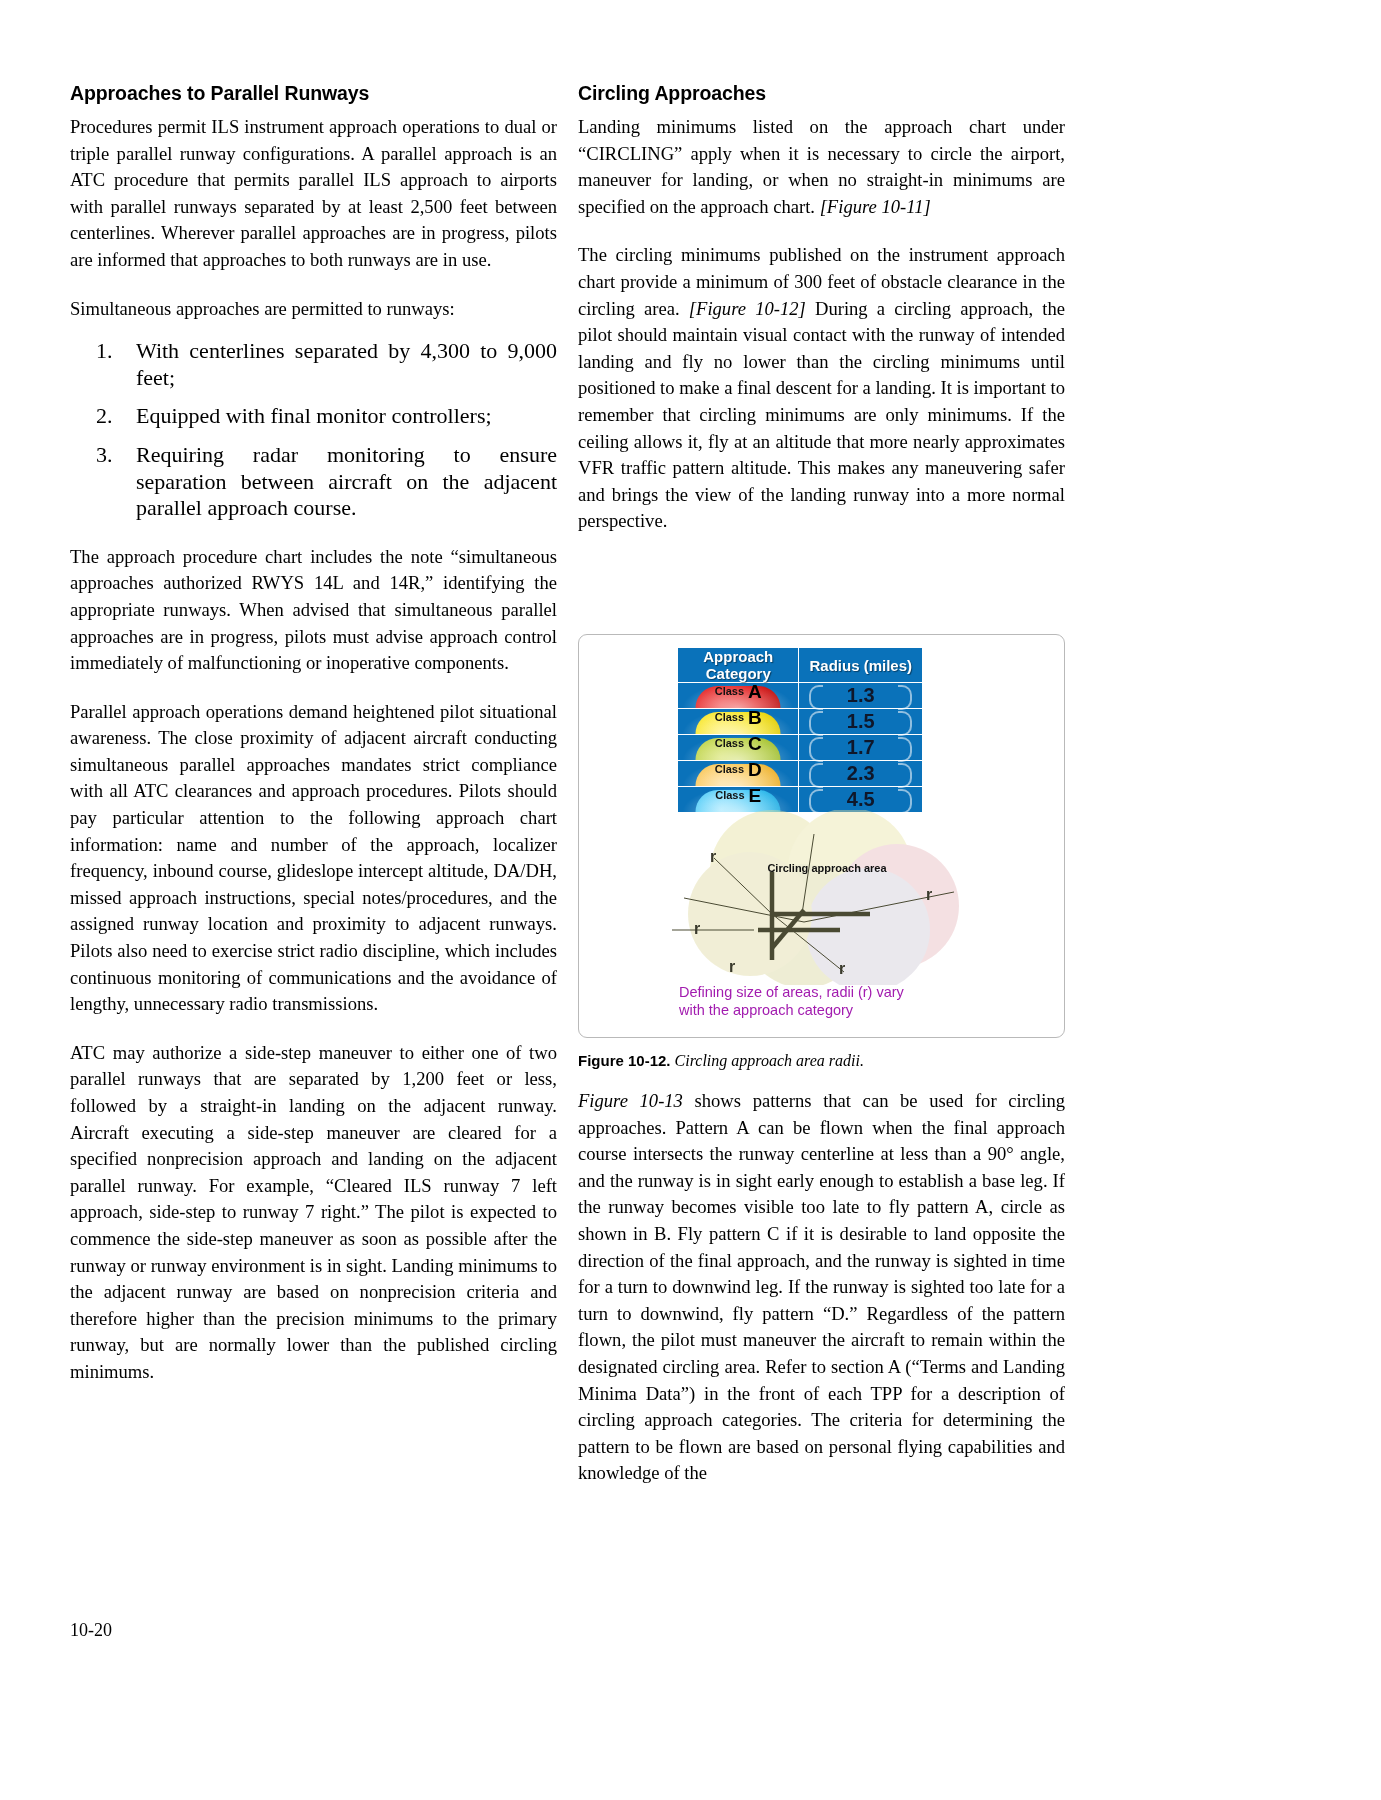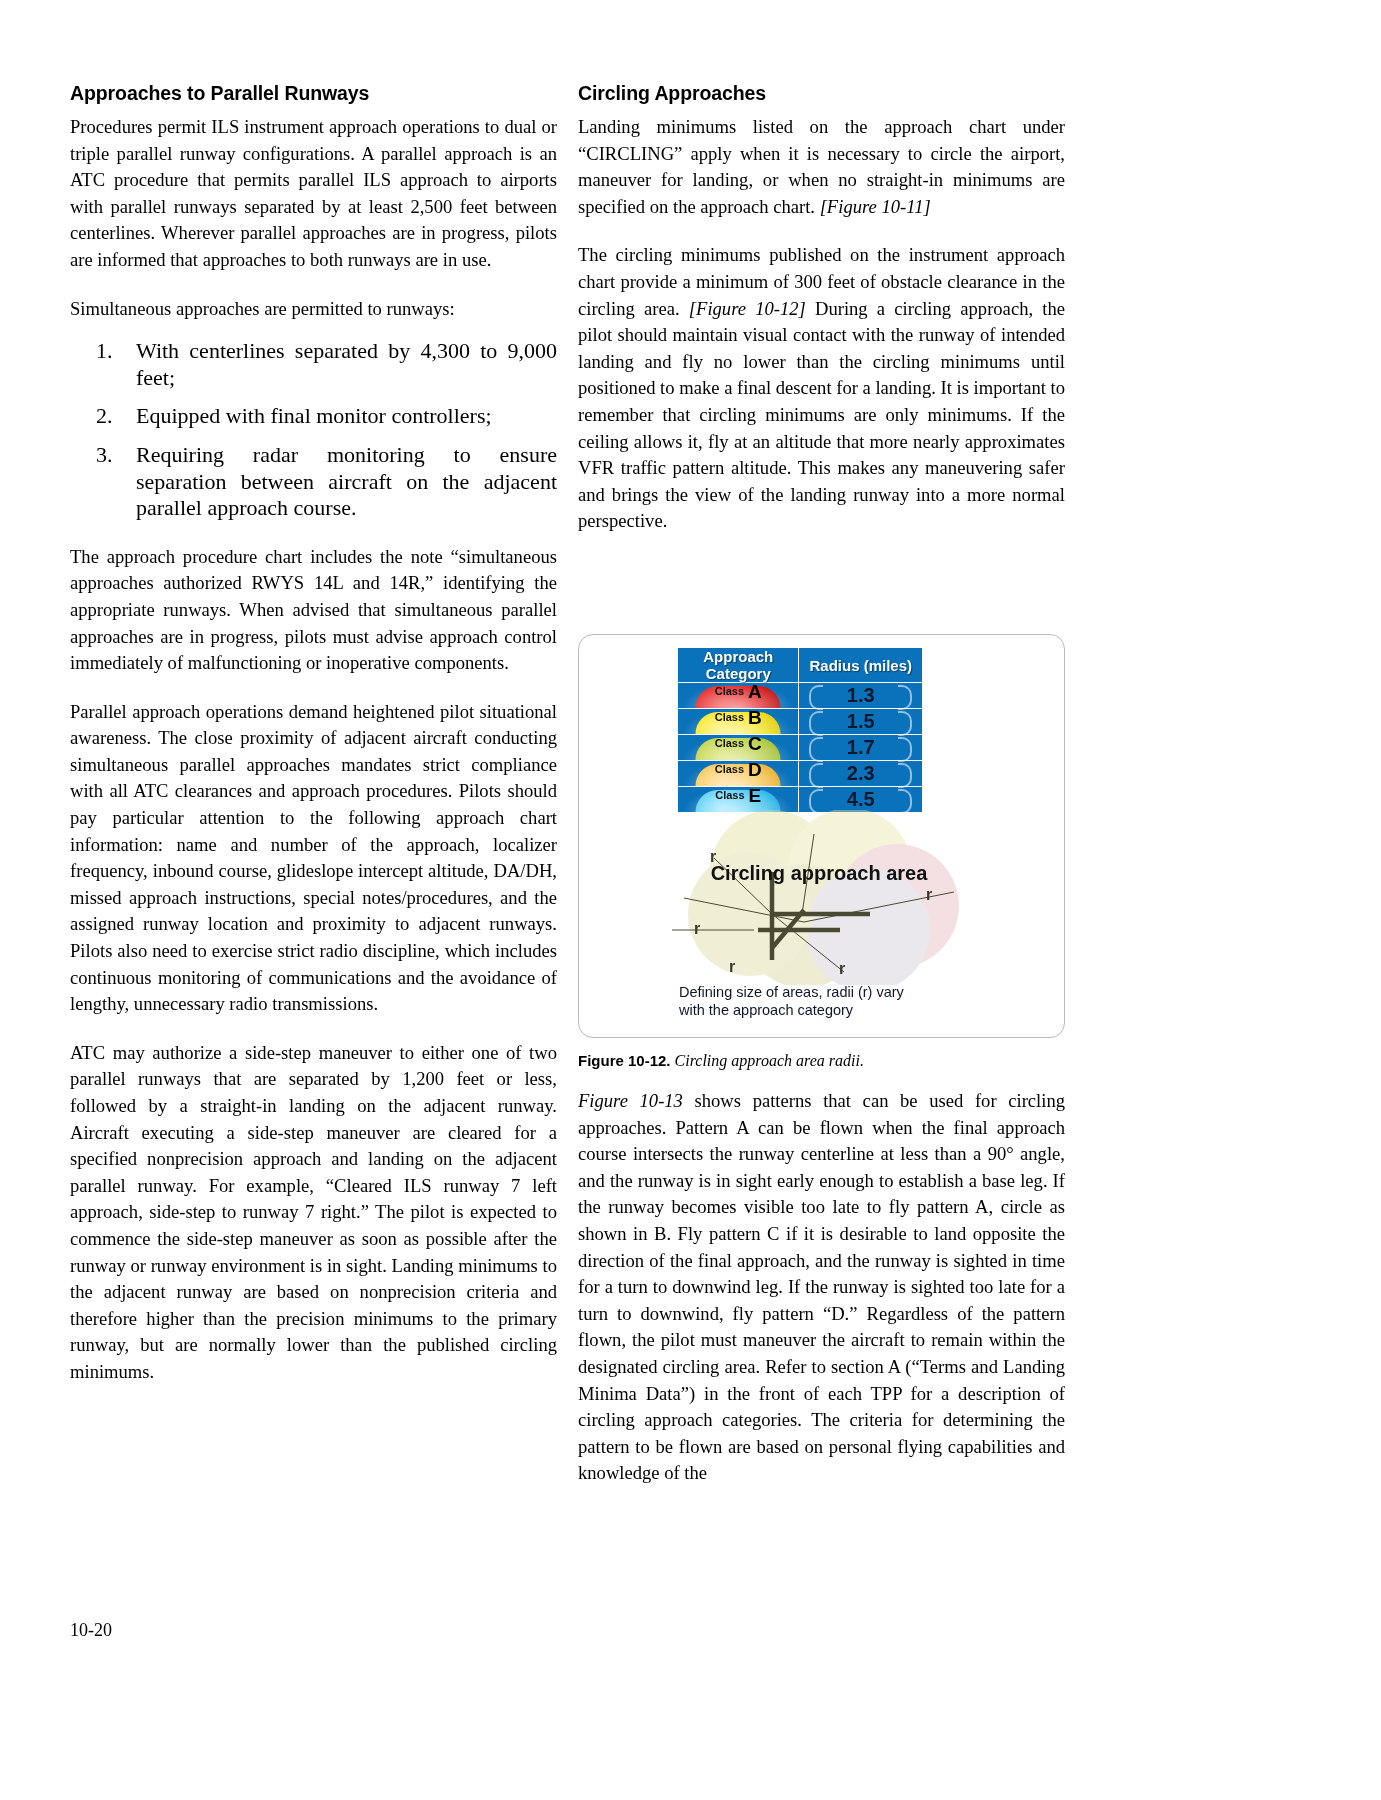--- a/index.html
+++ b/index.html
@@ -51,21 +51,21 @@
   em.fig { font-style:italic; }
 
   
   .figbox {
     position:absolute;
     left:578px;
     top:634px;
     width:487px;
     height:404px;
     border:1px solid #b9b9b9;
-    border-radius:15px;
+    border-radius:9px;
     background:#fff;
     box-sizing:border-box;
   }
   .figinner { position:absolute; left:0; top:0; width:100%; height:100%; }
 
   
   .cat-table {
     position:absolute;
     left:98px; top:12px;
     width:246px;
@@ -128,35 +128,35 @@
     border:2px solid rgba(255,255,255,.55);
     border-radius:10px;
   }
   .brk-l { left:10px; border-right:none; border-radius:10px 0 0 10px; }
   .brk-r { right:10px; border-left:none; border-radius:0 10px 10px 0; }
 
   
   .diagram { position:absolute; left:75px; top:175px; width:330px; height:170px; }
   .diagram svg { display:block; }
   .cap-main {
-    position:absolute; left:0; top:52px; width:330px;
+    position:absolute; left:8px; top:52px; width:330px;
     text-align:center;
     font-family:"Liberation Sans", sans-serif;
-    font-weight:bold; font-size:20px;
+    font-weight:bold; font-size:11px;
     color:#111; z-index:5;
   }
   .rlab {
     position:absolute; font-family:"Liberation Sans", sans-serif;
     font-weight:bold; font-size:16px; color:#3a3a2c; z-index:6;
   }
 
   .fig-note {
     position:absolute; left:100px; top:348px; width:320px;
     font-family:"Liberation Sans", sans-serif;
-    font-size:14.5px; line-height:18px; color:#0f172a;
+    font-size:14.5px; line-height:18px; color:#a21caf;
   }
 
   .figcaption {
     position:absolute; left:578px; top:1052px; width:500px;
     font-size:16px;
   }
   .figcaption .lbl {
     font-family:"Liberation Sans", sans-serif;
     font-weight:bold; font-size:15px;
   }

